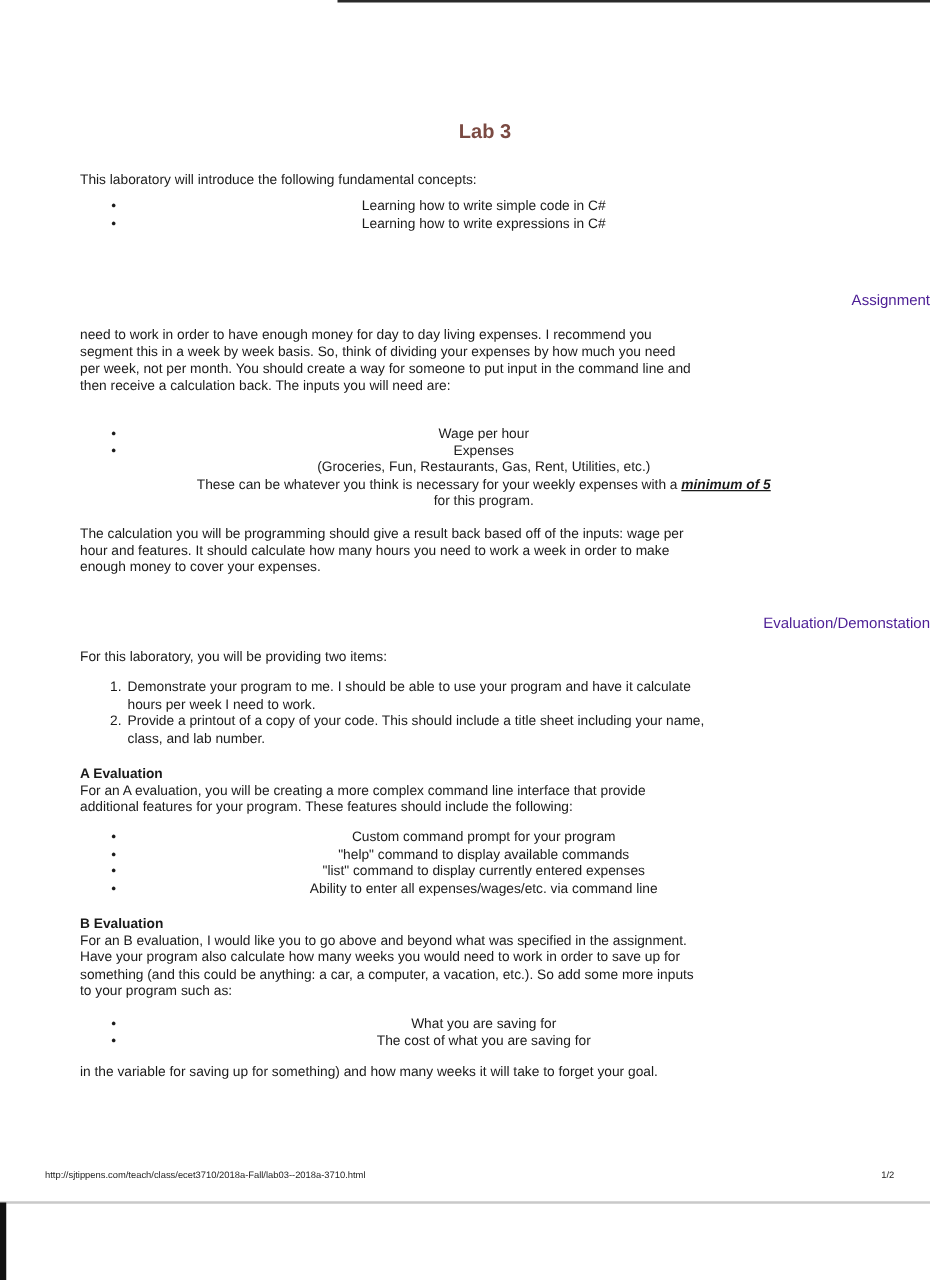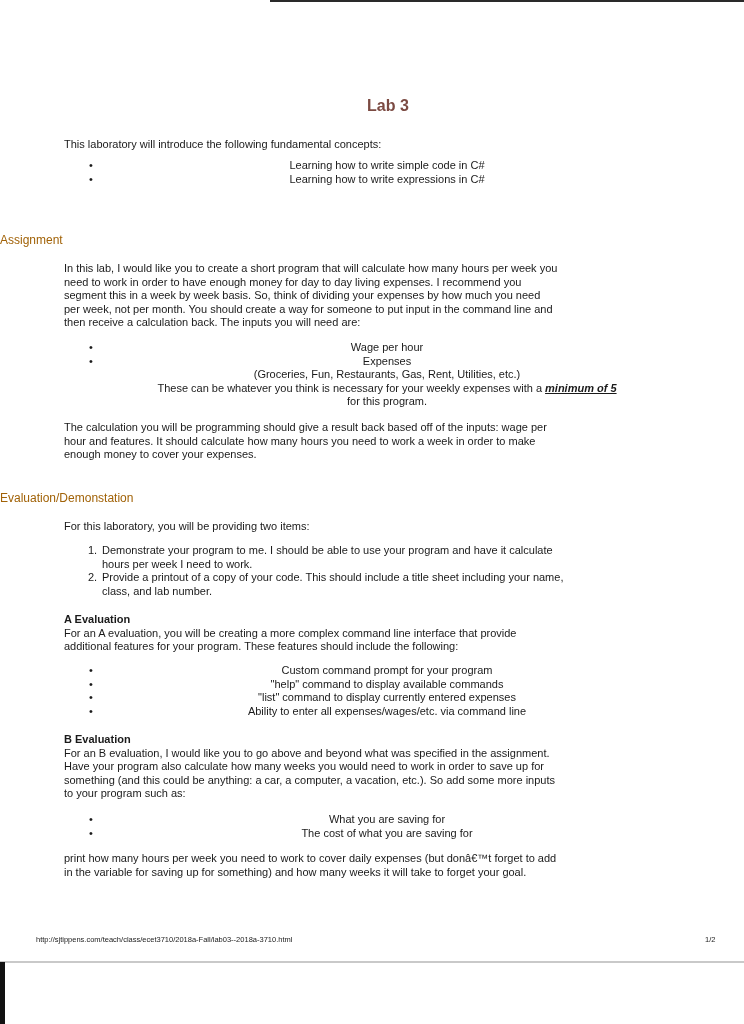--- a/index.html
+++ b/index.html
@@ -25,22 +25,22 @@
   }
   p, li { font-size: 11px; line-height: 13.6px; margin: 0; }
   .blk { position: absolute; left: 64px; width: 570px; }
   ul { margin: 0; padding: 0 0 0 38px; list-style: none; }
   ul li { position: relative; text-align: center; }
   ul li::before { content: "•"; position: absolute; left: -13px; top: 0; }
   ol { margin: 0; padding: 0 0 0 38px; list-style: none; }
   ol li { position: relative; }
   .num { position: absolute; left: -14px; }
   .section-heading {
-    position: absolute; left: 0; width: 744px; text-align: left;
-    font-size: 12px; color: #a16207; font-weight: normal;
+    position: absolute; left: 0; width: 744px; text-align: right;
+    font-size: 12px; color: #4c1d95; font-weight: normal;
   }
   .bold { font-weight: bold; }
   .emph { font-weight: bold; font-style: italic; text-decoration: underline; }
   .footer-url { position: absolute; left: 36px; top: 935px; font-size: 7.5px; color: #222; }
   .footer-page { position: absolute; left: 705px; top: 935px; font-size: 7.5px; color: #222; }
 </style>
 </head>
 <body>
 
 <div class="page"></div>
@@ -51,21 +51,20 @@
 <p class="blk" style="top:138px">This laboratory will introduce the following fundamental concepts:</p>
 
 <ul class="blk" style="top:159px; left:64px;">
   <li>Learning how to write simple code in C#</li>
   <li>Learning how to write expressions in C#</li>
 </ul>
 
 <div class="section-heading" style="top:233px">Assignment</div>
 
 <div class="blk" style="top:262px">
-  <p>In this lab, I would like you to create a short program that will calculate how many hours per week you</p>
   <p>need to work in order to have enough money for day to day living expenses. I recommend you</p>
   <p>segment this in a week by week basis. So, think of dividing your expenses by how much you need</p>
   <p>per week, not per month. You should create a way for someone to put input in the command line and</p>
   <p>then receive a calculation back. The inputs you will need are:</p>
 </div>
 
 <ul class="blk" style="top:341px">
   <li>Wage per hour</li>
   <li>
     <span>Expenses</span><br>
@@ -118,21 +117,20 @@
   <p>something (and this could be anything: a car, a computer, a vacation, etc.). So add some more inputs</p>
   <p>to your program such as:</p>
 </div>
 
 <ul class="blk" style="top:813px">
   <li>What you are saving for</li>
   <li>The cost of what you are saving for</li>
 </ul>
 
 <div class="blk" style="top:852px">
-  <p>print how many hours per week you need to work to cover daily expenses (but donâ€™t forget to add</p>
   <p>in the variable for saving up for something) and how many weeks it will take to forget your goal.</p>
 </div>
 
 <div class="footer-url">http://sjtippens.com/teach/class/ecet3710/2018a-Fall/lab03--2018a-3710.html</div>
 <div class="footer-page">1/2</div>
 
 <div class="page-divider"></div>
 <div class="left-band"></div>
 
 </body></html>

